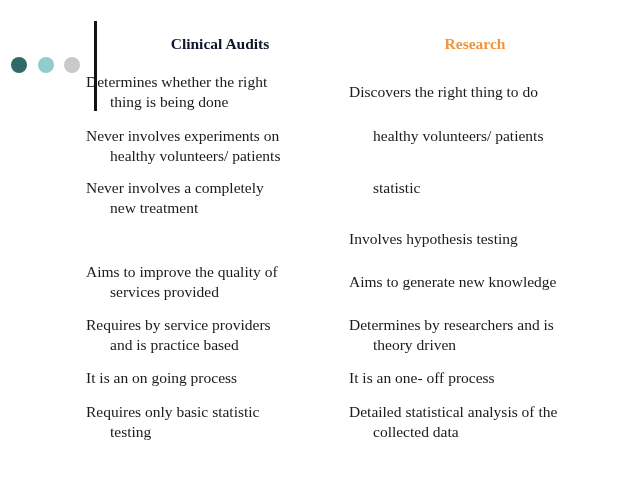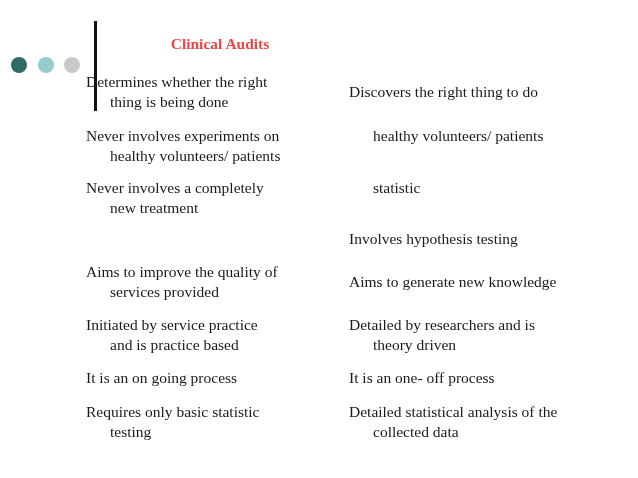--- a/index.html
+++ b/index.html
@@ -62,21 +62,22 @@
   </style>
 </head>
 <body>
 
 <div class="slide">
   <div class="dot d1" style="background:#2f6a69"></div>
   <div class="dot d2" style="background:#93cccc"></div>
   <div class="dot d3" style="background:#c9c9c9"></div>
   <div class="vline"></div>
 
-  <div class="header left" style="color:#ef4444">Clinical Audits</div>
+  <div class="header left" style="color:#0f172a">Clinical Audits</div>
+  <div class="header right" style="color:#f0953a">Research</div>
 
   <div class="cell col-left" style="top:72px">
     <span class="l1">Determines whether the right</span>
     <span class="l2">thing is being done</span>
   </div>
   <div class="cell col-right" style="top:82px">
     <span class="l1">Discovers the right thing to do</span>
   </div>
 
   <div class="cell col-left" style="top:126px">
@@ -101,25 +102,25 @@
   </div>
 
   <div class="cell col-right" style="top:229px">
     <span class="l1">Involves hypothesis testing</span>
   </div>
   <div class="cell col-right" style="top:272px">
     <span class="l1">Aims to generate new knowledge</span>
   </div>
 
   <div class="cell col-left" style="top:315px">
-    <span class="l1">Initiated by service practice</span>
+    <span class="l1">Requires by service providers</span>
     <span class="l2">and is practice based</span>
   </div>
   <div class="cell col-right" style="top:315px">
-    <span class="l1">Detailed by researchers and is</span>
+    <span class="l1">Determines by researchers and is</span>
     <span class="l2">theory driven</span>
   </div>
 
   <div class="cell col-left" style="top:368px">
     <span class="l1">It is an on going process</span>
   </div>
   <div class="cell col-right" style="top:368px">
     <span class="l1">It is an one- off process</span>
   </div>
 

